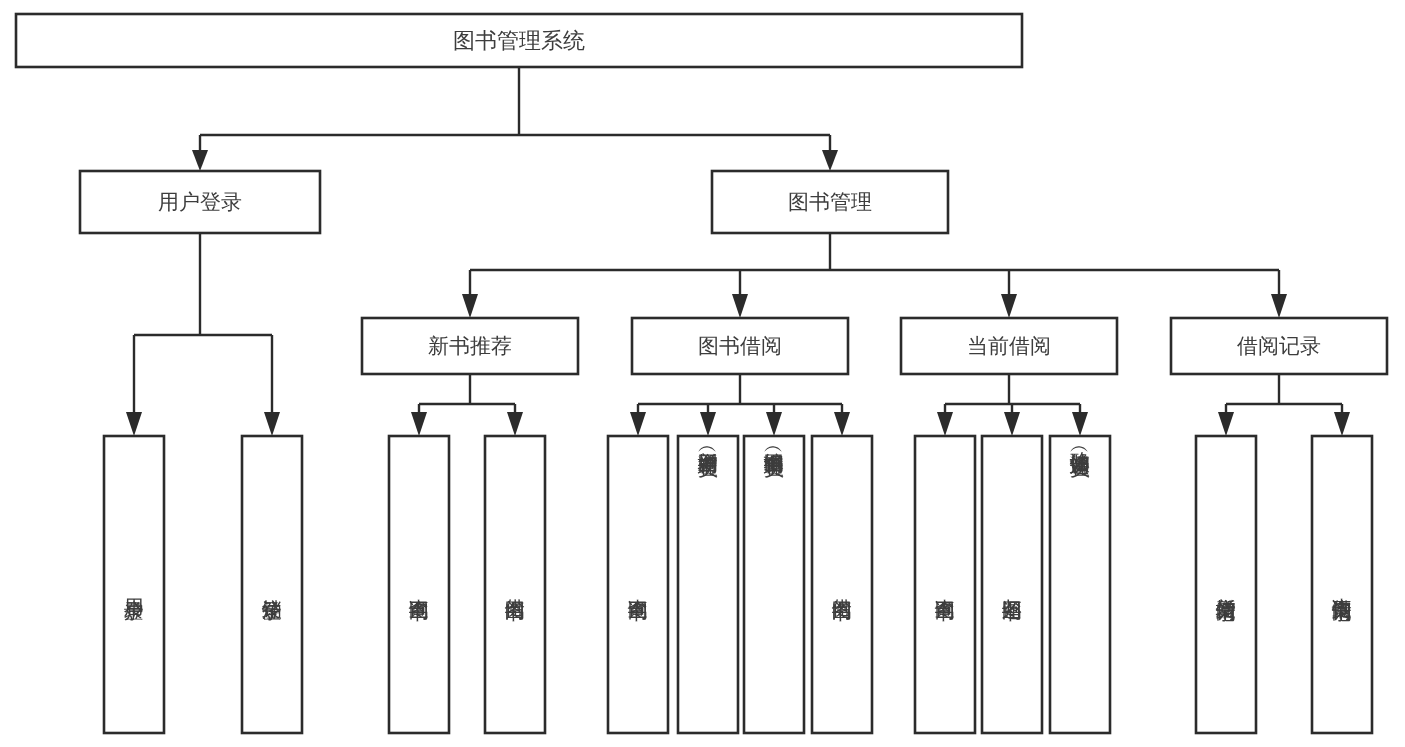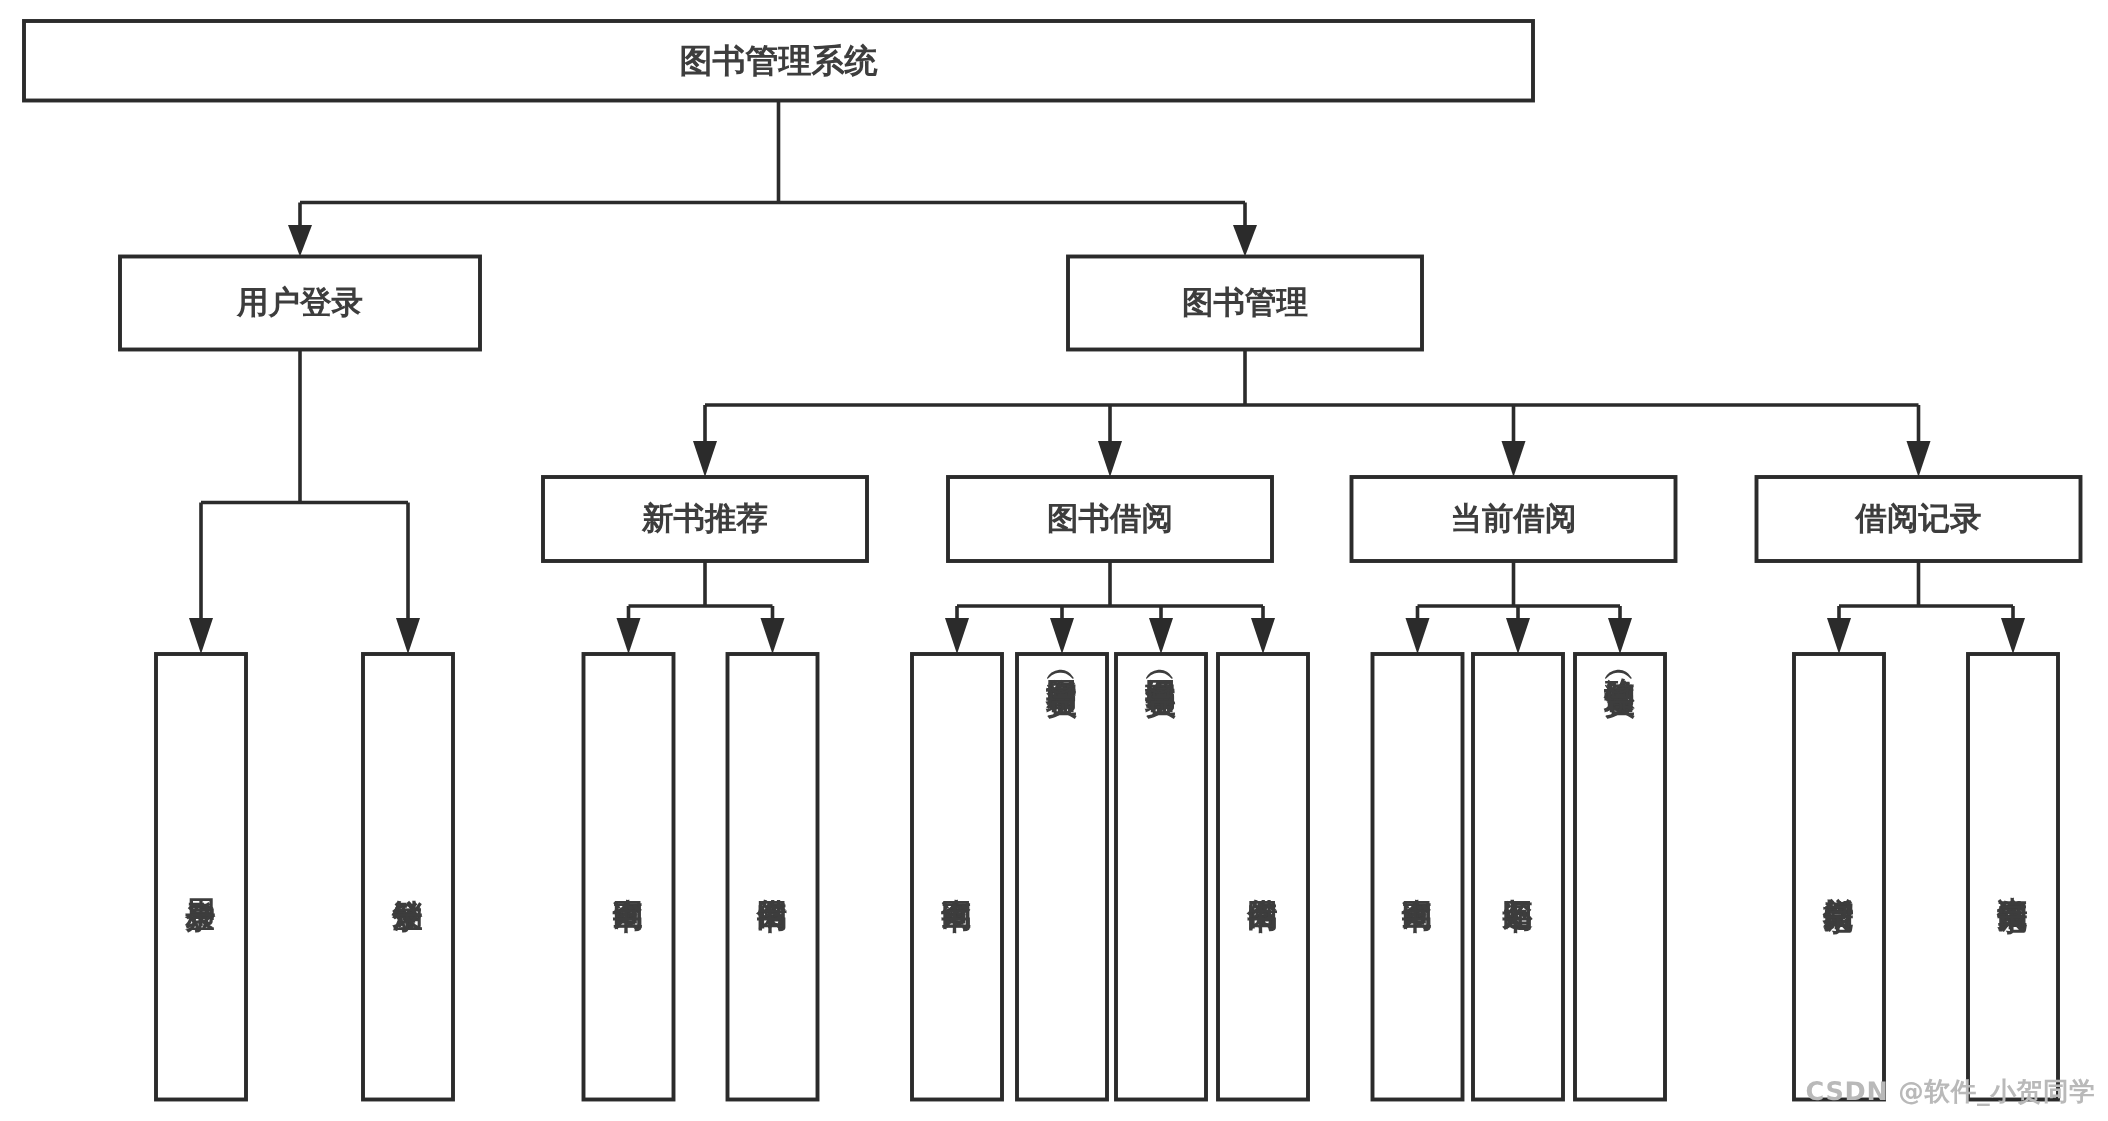--- a/index.html
+++ b/index.html
@@ -12,21 +12,20 @@
     width: 1405px;
     height: 747px;
     font-family: "DejaVu Sans", "Liberation Sans", sans-serif;
     overflow: hidden;
   }
   #diagram-root {
     position: relative;
     width: 1405px;
     height: 747px;
     background: #ffffff;
-    font-weight: bold;
   }
   svg#diagram-svg {
     position: absolute;
     left: 0;
     top: 0;
     width: 1405px;
     height: 747px;
     display: block;
   }
   .node-box {
@@ -237,14 +236,13 @@
   <div class="leaf-label-wrap" style="left:1050px; top:436px; width:60px; height:297px; align-items:flex-start;">
     <span class="leaf-label">确认归还（管理员）</span>
   </div>
   <div class="leaf-label-wrap" style="left:1196px; top:436px; width:60px; height:297px;">
     <span class="leaf-label">新增借阅记录</span>
   </div>
   <div class="leaf-label-wrap" style="left:1312px; top:436px; width:60px; height:297px;">
     <span class="leaf-label">查询借阅记录</span>
   </div>
 
-  <div class="watermark">CSDN @软件_小贺同学</div>
 </div>
 
 </body></html>

